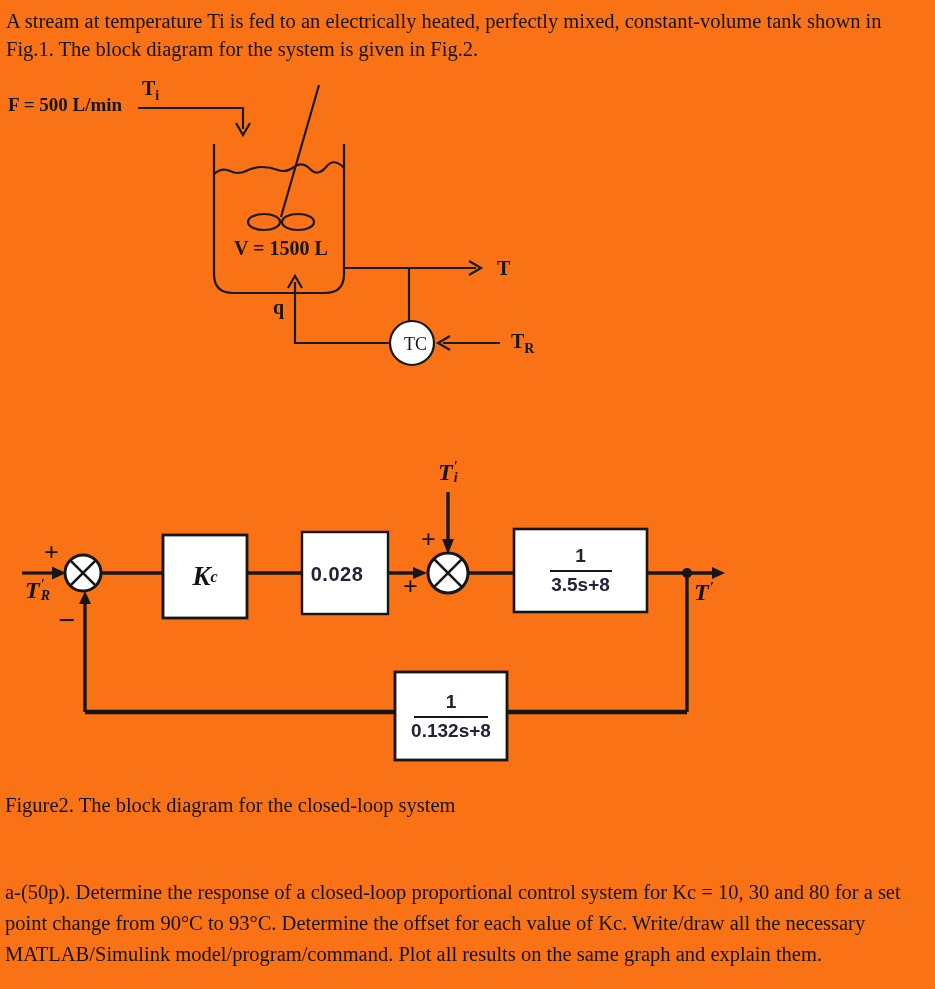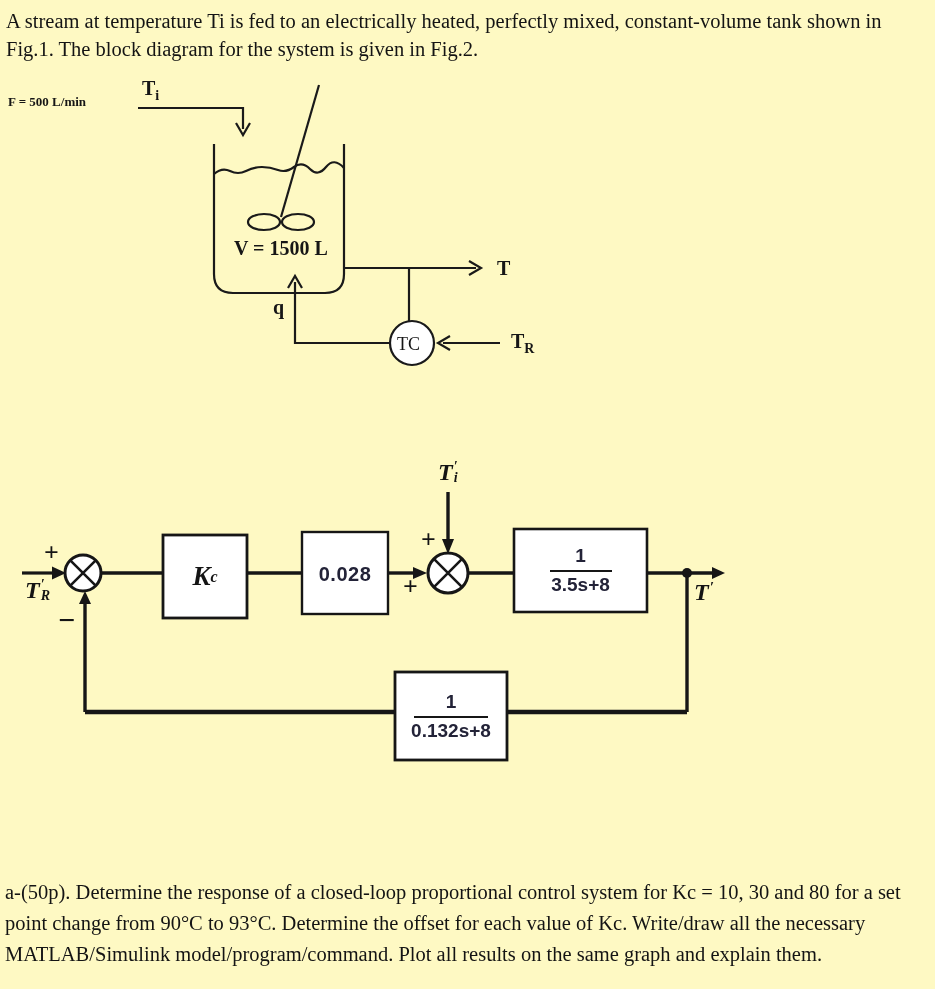--- a/index.html
+++ b/index.html
@@ -1,19 +1,19 @@
 <!DOCTYPE html>
 <html><head>
 <meta charset="utf-8">
 <style>
   html,body{margin:0;padding:0;background:#ffffff;}
   .page{
     position:relative;
     width:935px;height:989px;
-    background:#fef9c3;
+    background:#f97316;
     font-family:"Liberation Serif", serif;
     color:#141414;
     overflow:hidden;
   }
   .strokes{position:absolute;left:0;top:0;width:935px;height:989px;}
   .para{
     position:absolute;
     font-family:"Liberation Serif", serif;
     color:#141414;
     font-size:20.5px;
@@ -26,24 +26,24 @@
     font-size:20.5px;
     white-space:nowrap;
   }
   .lb{
     position:absolute;
     font-family:"Liberation Serif", serif;
     color:#161616;
     white-space:nowrap;
     line-height:1;
   }
-  .b19{font-weight:bold;font-size:13px;}
+  .b19{font-weight:bold;font-size:19px;}
   .b20{font-weight:bold;font-size:20px;}
   .lb sub{font-size:14px;font-weight:bold;line-height:0;}
-  .tc-lb{font-size:18px;width:30px;text-align:left;}
+  .tc-lb{font-size:18px;width:30px;text-align:right;}
   .sign{
     position:absolute;
     font-family:"Liberation Serif", serif;
     font-weight:bold;
     color:#141414;
     line-height:1;
   }
   .mlabel{
     position:absolute;
     display:flex;
@@ -164,21 +164,21 @@
         <span class="p">′</span>
         <span class="s">R</span>
       </span>
   </div>
 
   <div class="blockbox kcbox" style="left:163px;top:535px;width:84px;height:83px;">
     <span>K</span>
       <sub>c</sub>
   </div>
 
-  <div class="blockbox gainbox" style="left:302px;top:532px;width:86px;height:84px;">0.028</div>
+  <div class="blockbox gainbox" style="left:294px;top:532px;width:86px;height:84px;">0.028</div>
 
   <div class="sign" style="left:421px;top:527px;font-size:26px;">+</div>
   <div class="sign" style="left:403px;top:574px;font-size:26px;">+</div>
   <div class="mlabel" style="left:438px;top:460px;">
     <span>T</span>
       <span class="stk">
         <span class="p">′</span>
         <span class="s">i</span>
       </span>
   </div>
@@ -197,16 +197,17 @@
   </div>
 
   <div class="blockbox" style="left:395px;top:672px;width:112px;height:88px;">
     <span class="frac">
       <span>1</span>
       <span class="bar bar-74"></span>
       <span>0.132s+8</span>
     </span>
   </div>
 
+  <div class="caption" style="left:5px;top:794px;">Figure2. The block diagram for the closed-loop system</div>
 
   <div class="para" style="left:5px;top:877px;width:930px;line-height:31px;">a-(50p). Determine the response of a closed-loop proportional control system for Kc = 10, 30 and 80 for a set point change from 90°C to 93°C. Determine the offset for each value of Kc. Write/draw all the necessary MATLAB/Simulink model/program/command. Plot all results on the same graph and explain them.</div>
 
 </div>
 
 </body></html>

